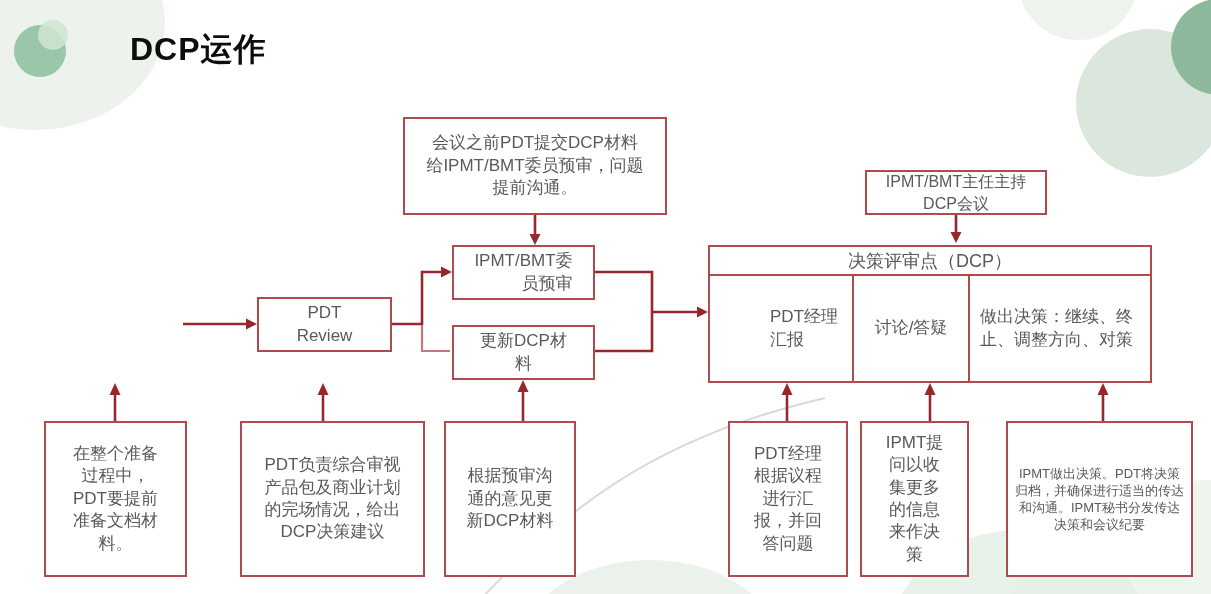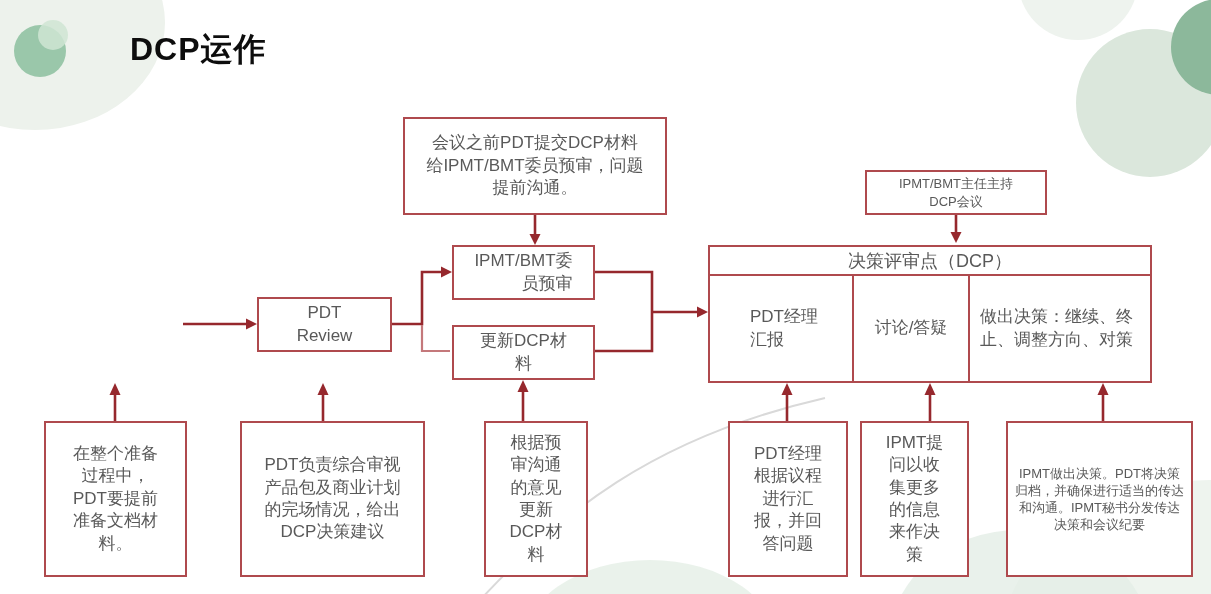--- a/index.html
+++ b/index.html
@@ -28,42 +28,42 @@
   }
 
   .node {
     position:absolute; border:2px solid #af4a4e; background:#ffffff;
     color:#595959; display:flex; align-items:center; justify-content:center;
     text-align:center; font-size:17px; line-height:1.32; padding:6px 20px;
   }
   .prewrap { white-space:pre-line; }
 
   .node-note-top   { left:403px; top:117px; width:264px; height:98px; }
-  .node-chair      { left:865px; top:170px; width:182px; height:45px; font-size:13px; padding:2px 6px;}
+  .node-chair      { left:865px; top:170px; width:182px; height:45px; font-size:16px; padding:2px 6px;}
   .node-prepare    { left:48px;  top:297px; width:135px; height:55px; }
   .node-pdt-review { left:257px; top:297px; width:135px; height:55px; }
   .node-preview    { left:452px; top:245px; width:143px; height:55px;text-align:right; }
   .node-update     { left:452px; top:325px; width:143px; height:55px; }
 
   .dcp-box { position:absolute; left:708px; top:245px; width:444px; height:138px;
              border:2px solid #af4a4e; background:#fff; display:flex; flex-direction:column;}
   .dcp-header { height:29px; border-bottom:2px solid #af4a4e; color:#595959;
                 font-size:18px; display:flex; align-items:center; justify-content:center;}
   .dcp-cols { flex:1; display:flex; }
   .dcp-col { color:#595959; font-size:17px; line-height:1.3; display:flex; align-items:center;
              padding:4px 10px; }
-  .dcp-col1 { width:142px; justify-content:flex-start; text-align:left; padding-left:40px;}
+  .dcp-col1 { width:142px; justify-content:flex-start; text-align:left; padding-left:60px;}
   .dcp-col2 { width:118px; border-left:2px solid #af4a4e; border-right:2px solid #af4a4e;
               justify-content:center; text-align:center;}
   .dcp-col3 { flex:1; justify-content:flex-start; text-align:left; }
 
   .note { position:absolute; top:421px; height:156px; }
   .note1 { left:44px;   width:143px; }
   .note2 { left:240px;  width:185px; }
-  .note3 { left:484px;  width:104px; }
+  .note3 { left:444px;  width:132px; }
   .note4 { left:728px;  width:120px; }
   .note5 { left:860px;  width:109px; }
   .note6 { left:1006px; width:187px; font-size:13px; padding:4px 5px;}
 
   svg.connectors { position:absolute; inset:0; pointer-events:none; }
   .cline  { stroke:#96282d; stroke-width:2.6; fill:none; }
   .clight { stroke:#c4787b; stroke-width:2.2; fill:none; }
   .chead  { fill:#96282d; stroke:none; }
   .faint  { stroke:#d9d9d9; stroke-width:2; fill:none; }
 </style>

